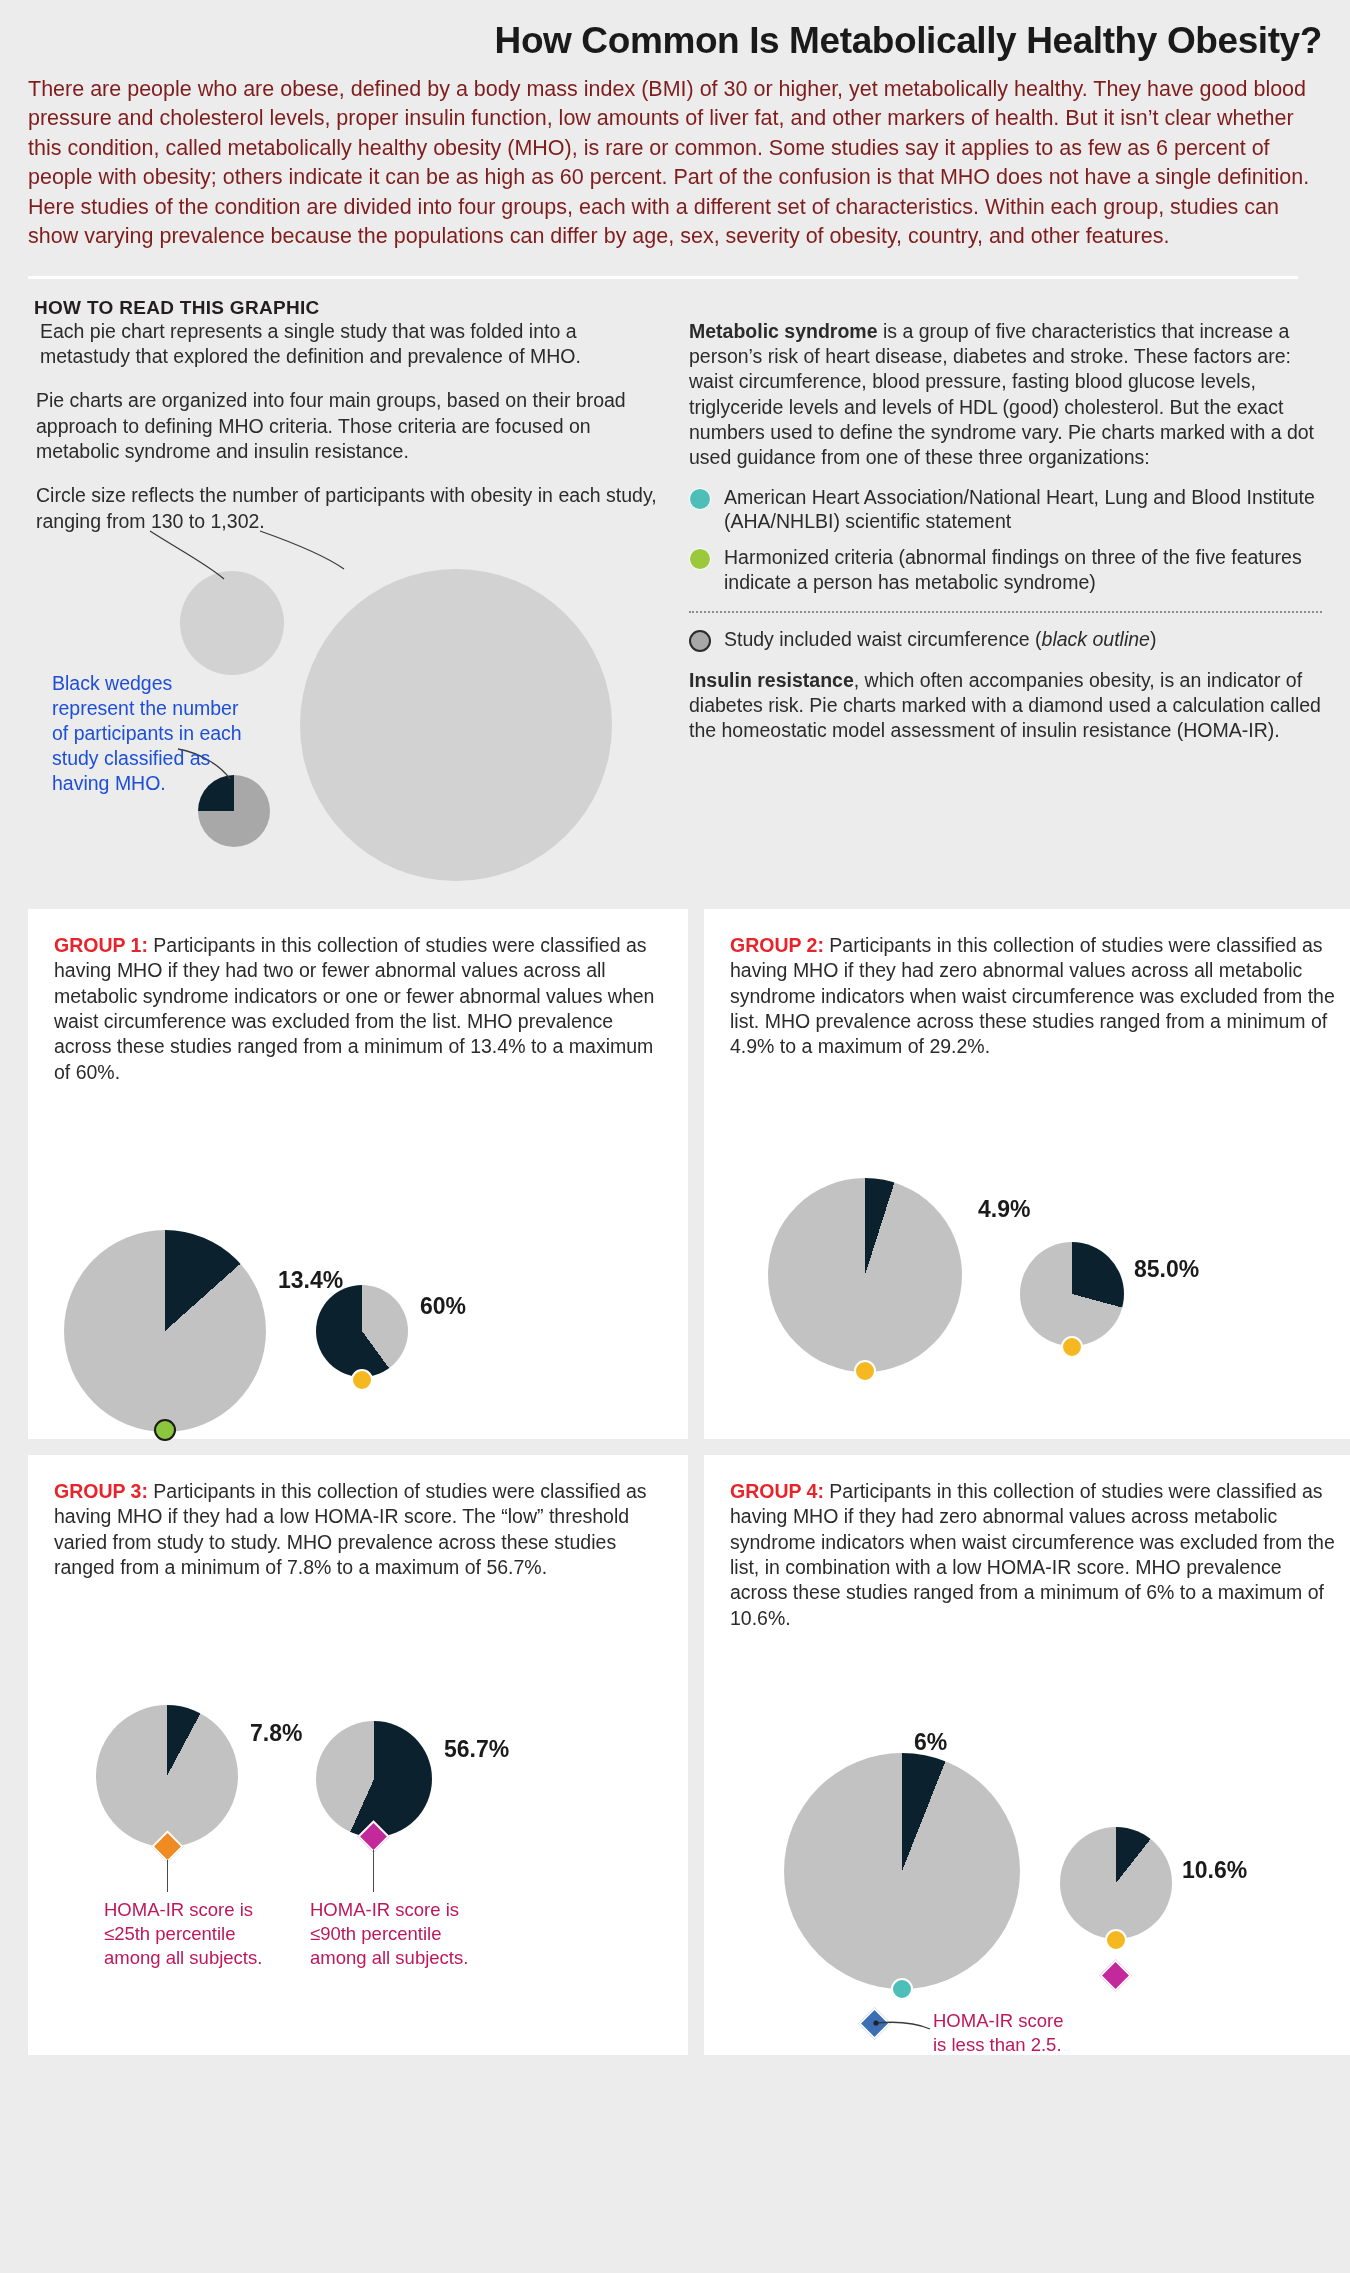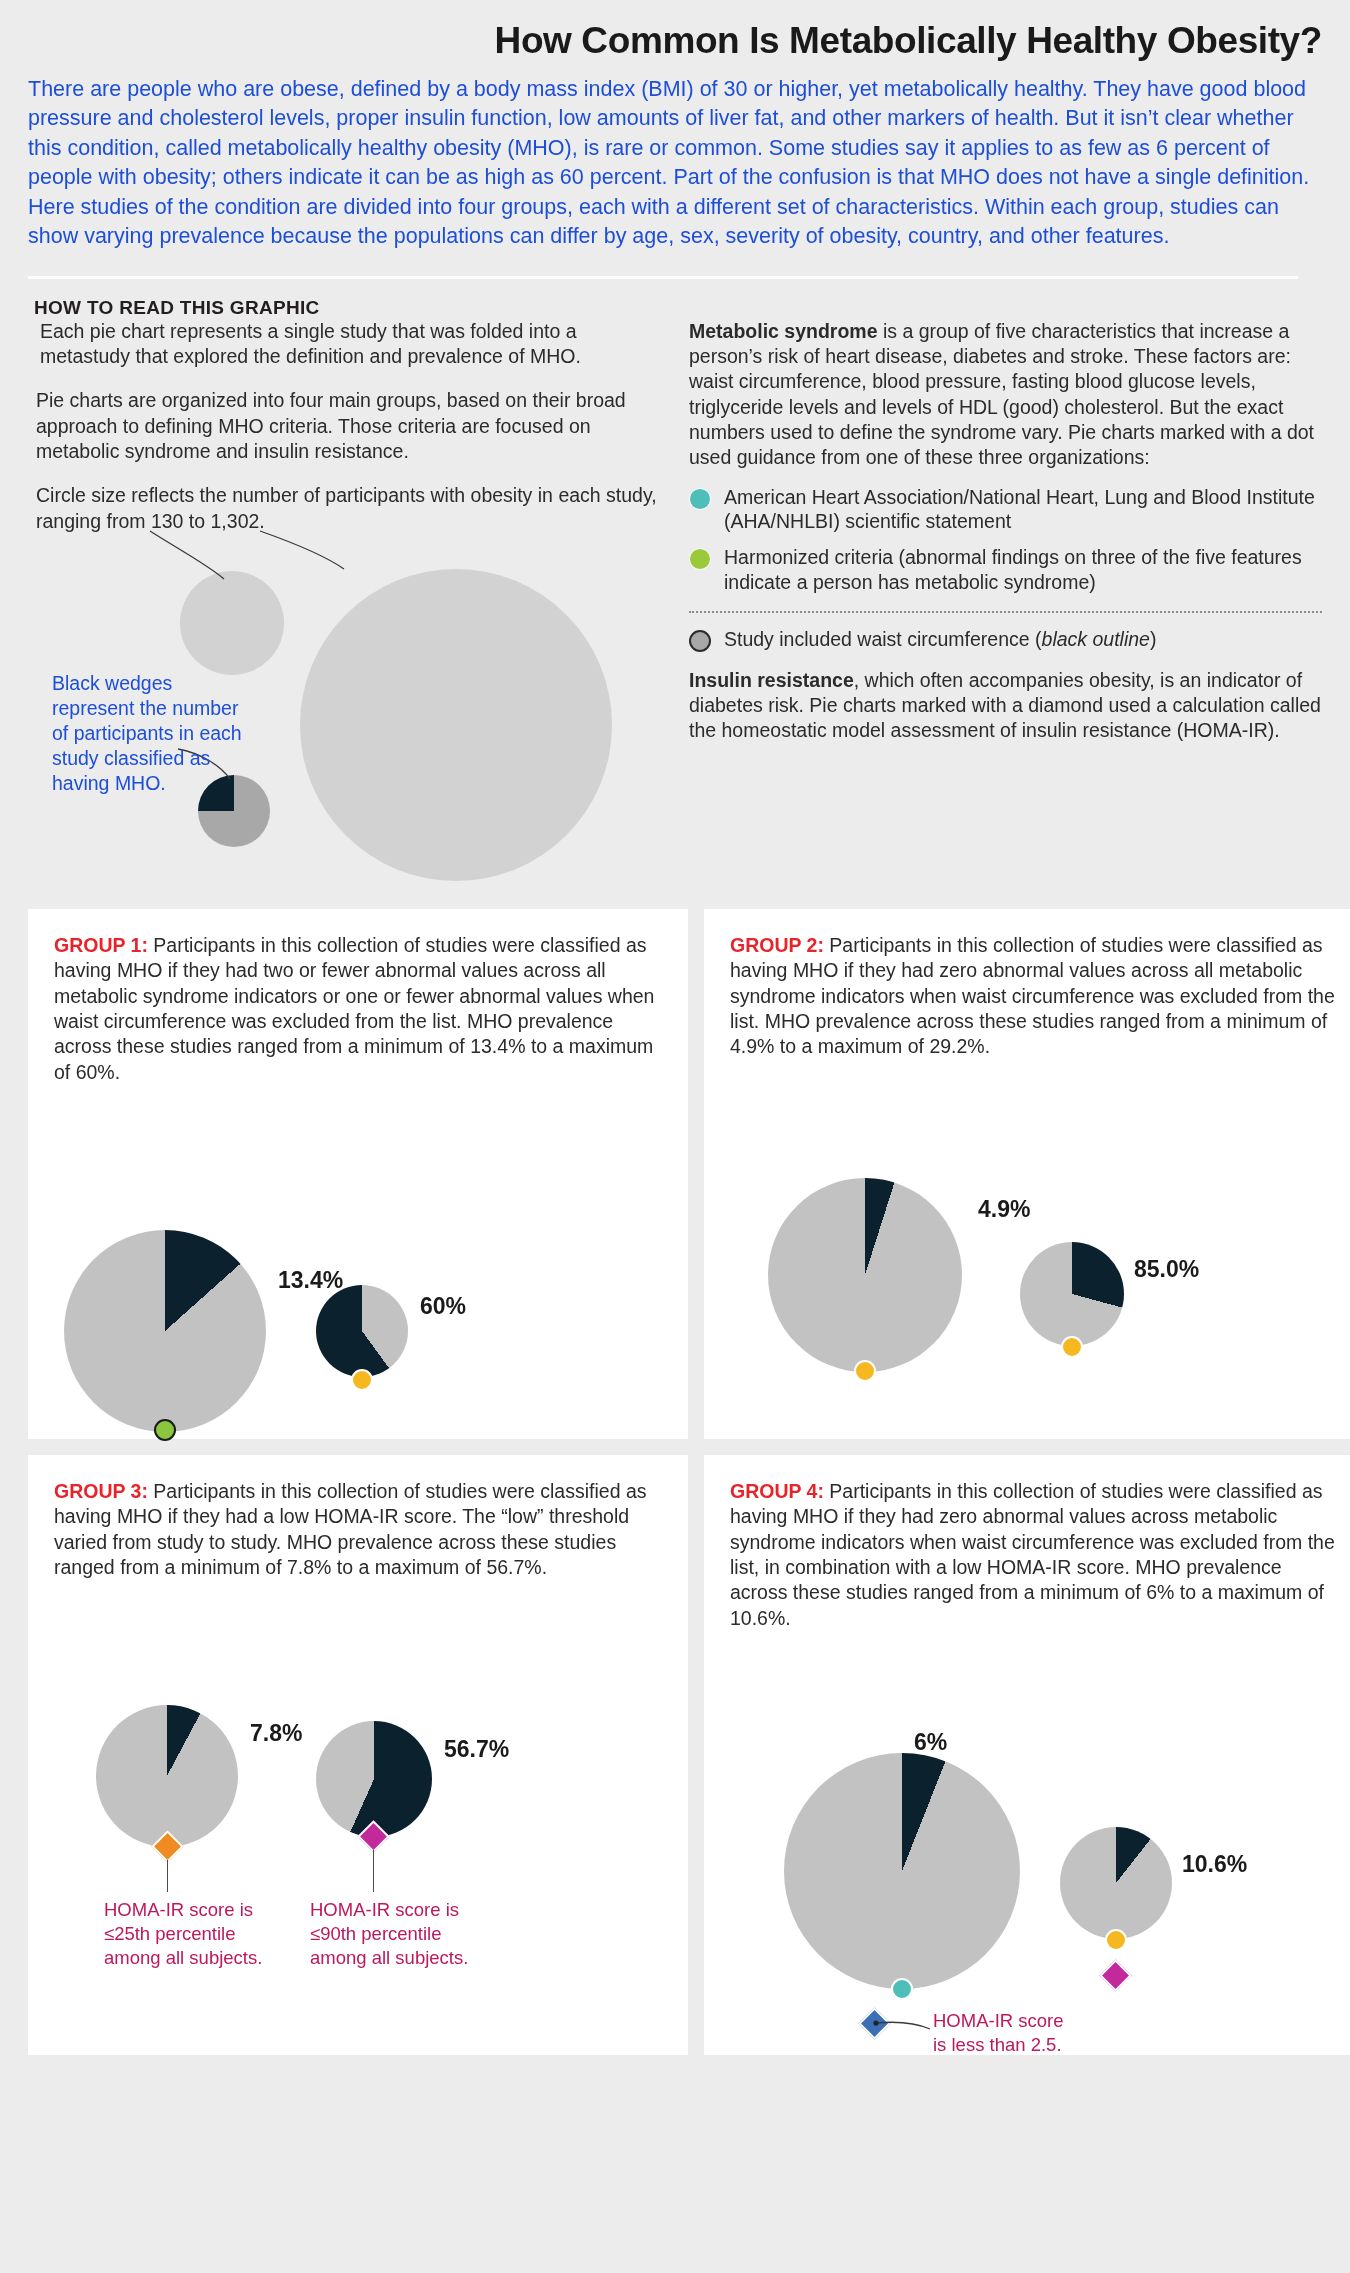--- a/index.html
+++ b/index.html
@@ -23,21 +23,21 @@
     font-weight: bold;
     letter-spacing: -0.4px;
     line-height: 1.05;
     margin-bottom: 14px;
     color: #1a1a1a;
     text-align: right;
   }
   .intro {
     font-size: 21.5px;
     line-height: 1.37;
-    color: #1d4ed8;
+    color: #7f1d1d;
     max-width: 1295px;
   }
   .rule {
     border-top: 3px solid #ffffff;
     margin: 24px 0 18px 0;
     width: 1270px;
   }
 
   
   .howto-head {
@@ -324,20 +324,20 @@
         <div class="diamond" style="left:133px; top:381px; background:#3b6eb5;"></div>
         <svg class="leadsvg" style="left:0;top:0;width:600px;height:520px">
           <path d="M146,392 C168,390 186,392 200,398" stroke="#3a3a3a" fill="none" stroke-width="1.3"></path>
           <circle cx="146" cy="392" r="2.6" fill="#222"></circle>
         </svg>
         <div class="caption" style="left:203px; top:378px;">HOMA-IR score
 is less than 2.5.</div>
 
         <div class="pie" style="left:330px; top:196px; width:112px; height:112px;
                     background: conic-gradient(#0b222e 0 10.6%, #c2c2c2 10.6% 100%);"></div>
-        <div class="pct" style="left:452px; top:220px;">10.6%</div>
+        <div class="pct" style="left:452px; top:226px;">10.6%</div>
         <div class="marker" style="left:375px; top:298px; background:#f5b820;"></div>
         <div class="diamond" style="left:374px; top:333px; background:#c4299b;"></div>
       </div>
     </div>
 
   </div>
 </div>
 
 </body></html>

